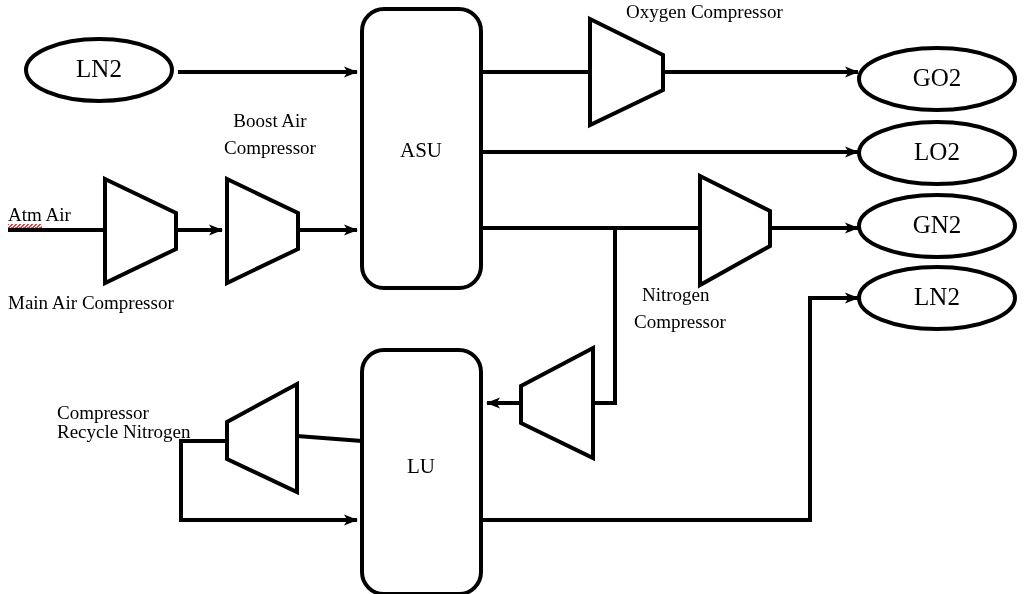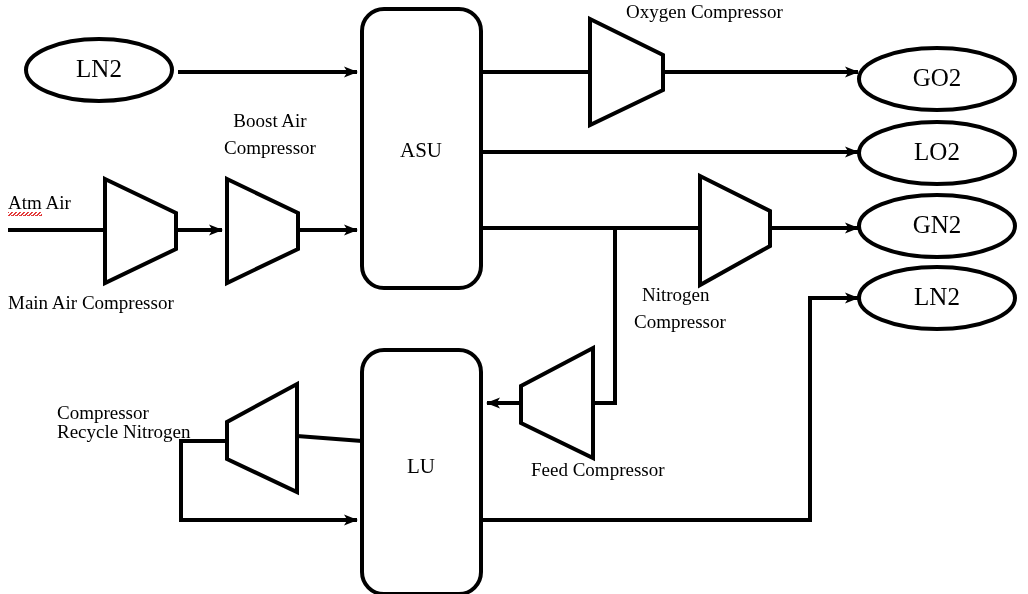--- a/index.html
+++ b/index.html
@@ -73,20 +73,21 @@
     font-size: 19px;
     line-height: 1.13;
     color: #000000;
     white-space: pre;
     letter-spacing: 0px;
   }
   .caption.ctr { text-align: center; }
   .spell-underline {
     position: relative;
     display: inline-block;
+    margin-top: 12px;
   }
   .spell-underline::after {
     content: "";
     position: absolute;
     left: 0;
     right: 0;
     bottom: -3px;
     height: 4px;
     background-image:
       repeating-linear-gradient(
@@ -208,18 +209,17 @@
   <div class="caption" style="left:8px; top:292px;">Main Air Compressor</div>
 
   <div class="caption ctr" style="left:190px; top:110px; width:160px;">Boost Air</div>
   <div class="caption ctr" style="left:190px; top:137px; width:160px;">Compressor</div>
 
   <div class="caption" style="left:626px; top:1px;">Oxygen Compressor</div>
 
   <div class="caption" style="left:642px; top:284px;">Nitrogen</div>
   <div class="caption" style="left:634px; top:311px;">Compressor</div>
 
-  <div class="caption" style="left:531px; top:459px;">Feed Compressor</div>
 
   <div class="caption" style="left:57px; top:375px;margin-top:46px;">Recycle Nitrogen</div>
   <div class="caption" style="left:57px; top:402px;">Compressor</div>
 
 </div>
 
 </body></html>

